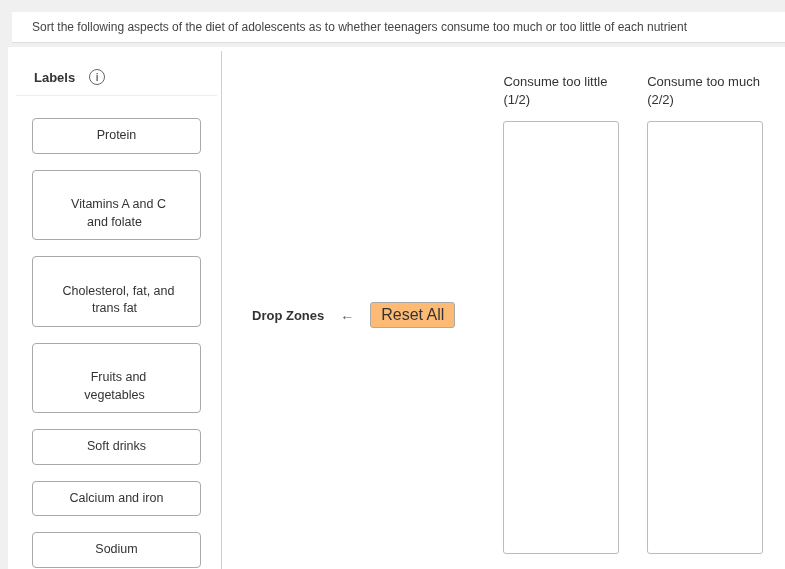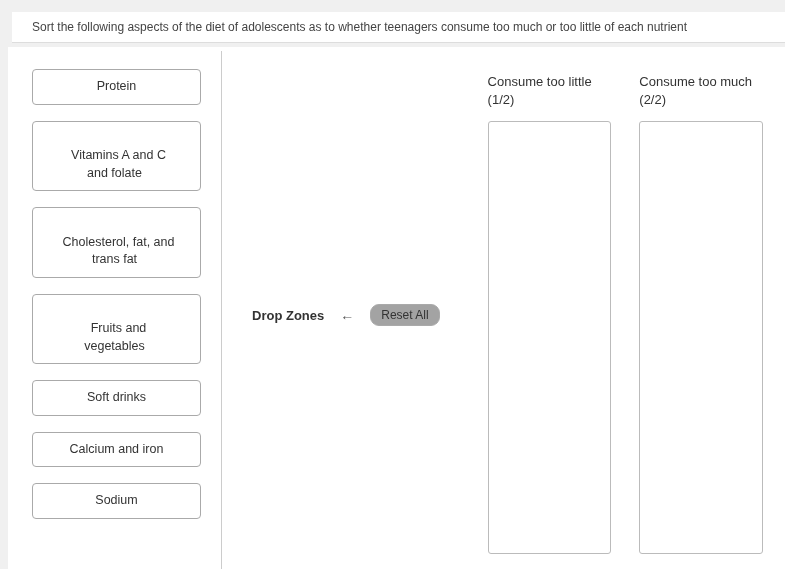--- a/index.html
+++ b/index.html
@@ -88,24 +88,24 @@
     .dropzones-title {
       font-size: 13px;
       font-weight: bold;
     }
     .arrow-icon {
       font-size: 14px;
       color: #555;
     }
     .reset-btn {
       border: 1px solid #aaa;
-      background: #a3a3a3;
+      background: #fdba74;
       padding: 3px 10px;
-      border-radius: 9px;
-      font-size: 12px;
+      border-radius: 3px;
+      font-size: 16px;
       cursor: pointer;
       color: #333;
     }
     .zones-container {
       display: flex;
       flex: 1;
       padding: 10px 14px;
       gap: 12px;
     }
     .zone-column {
@@ -132,20 +132,24 @@
 </head>
 <body>
 
 <div class="top-bar">
   <span>Sort the following aspects of the diet of adolescents as to whether teenagers consume too much or too little of each nutrient</span>
 </div>
 
 <div class="main-container">
 
   <div class="labels-panel">
+    <div class="labels-header">
+      <span>Labels</span>
+      <span class="info-icon">i</span>
+    </div>
     <div class="label-items">
 
       <div class="label-chip">
         <span>Protein</span>
       </div>
 
       <div class="label-chip" style="white-space: pre-line;">
         <span>Vitamins A and C
 and folate</span>
       </div>

